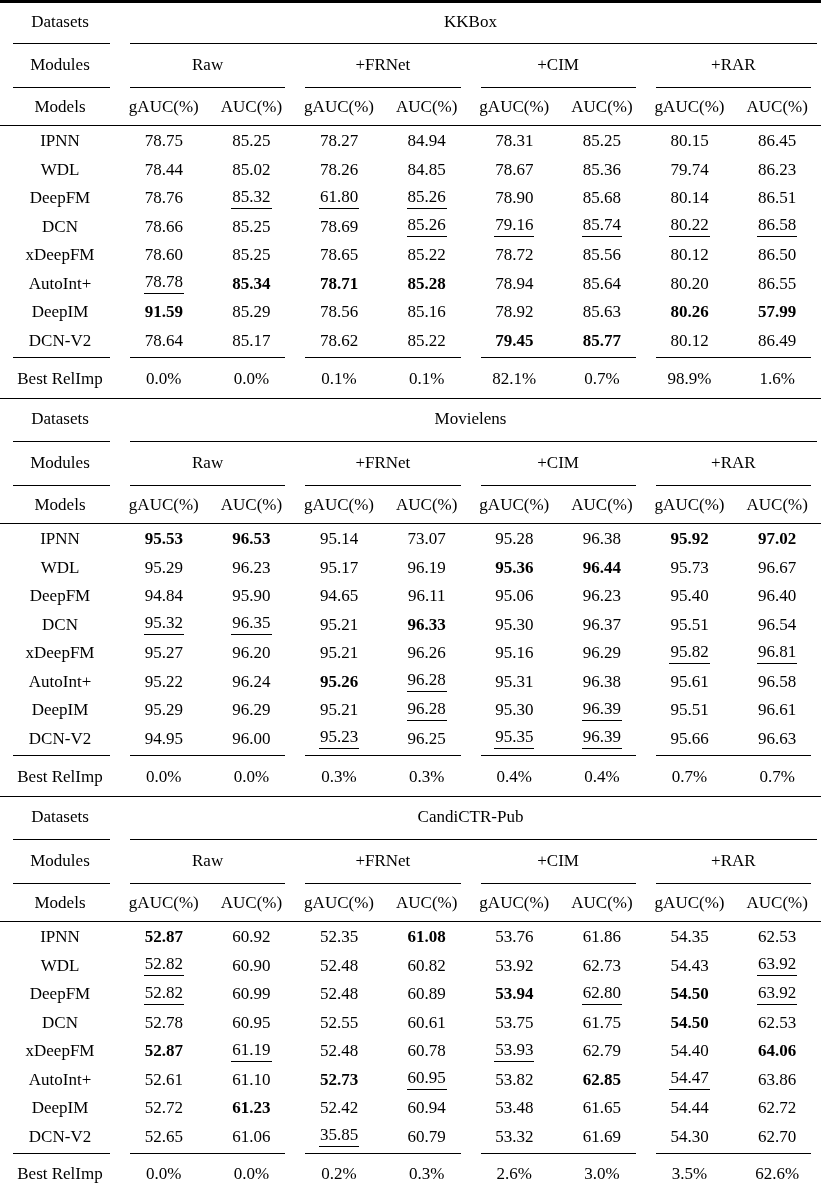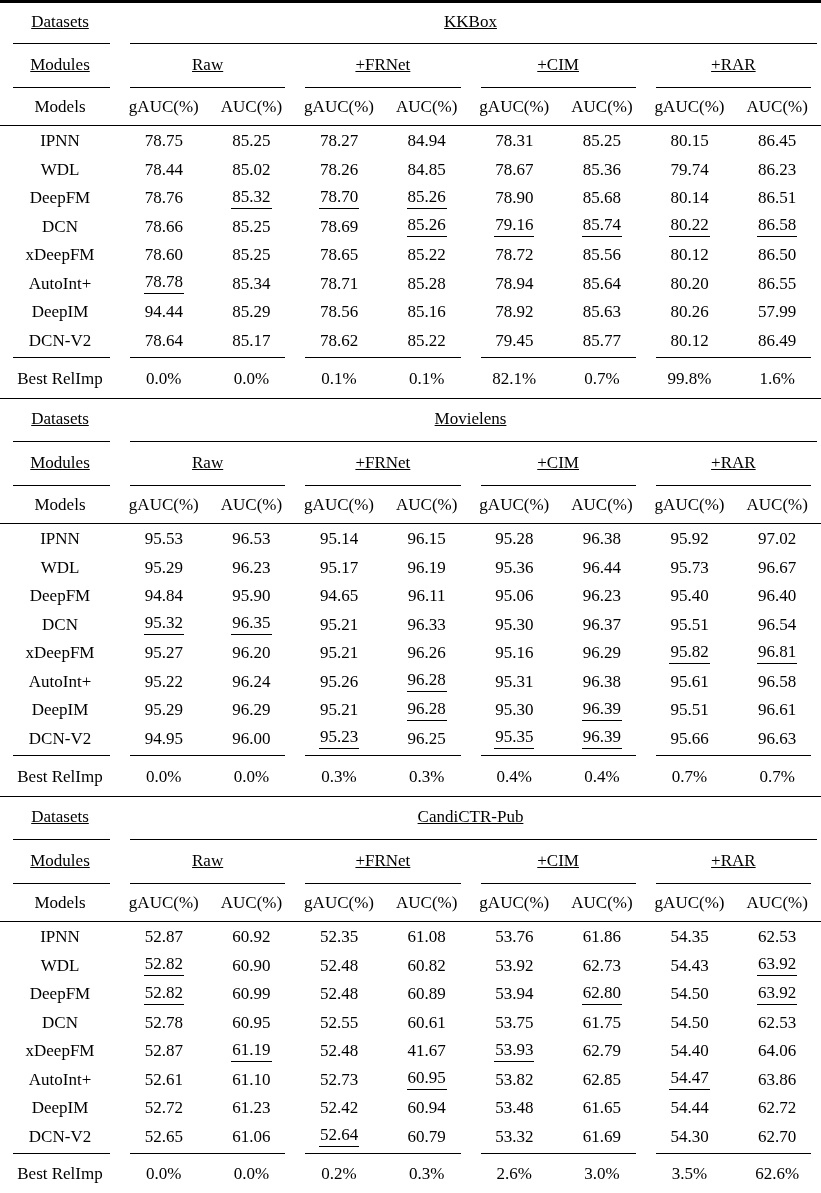--- a/index.html
+++ b/index.html
@@ -8,31 +8,31 @@
     font-family: "Liberation Serif", "DejaVu Serif", serif;
     color: #000000;
   }
   table.results {
     width: 821px; border-collapse: collapse; table-layout: fixed;
     border-top: 3px solid #000; border-bottom: 3px solid #000;
   }
   td { padding: 0; margin: 0; text-align: center; vertical-align: middle;
        font-size: 17px; line-height: 1.05; }
   td.lbl { white-space: nowrap; }
-  tr.h1 { height: 39px; text-decoration: underline; }
+  tr.h1 { height: 39px; }
   tr.h2 { height: 36px; }
   tr.dr { height: 28.5px; }
   tr.rr { height: 5px; }
   tr.lr { height: 38px; }
   tr.sep td { border-top: 1.7px solid #000; height: 1px; padding: 0; }
   .rline { height: 0; border-top: 1.4px solid #000; }
   .rline.lab  { margin: 0 10px 0 13px; }
   .rline.grp  { margin: 0 10px; }
   .rline.wide { margin: 0 4px 0 10px; }
-  .b { font-weight: normal; }
+  .b { font-weight: bold; }
   .u { display: inline-block; border-bottom: 1.5px solid #000; padding: 0 1px 2px 1px; }
 </style>
 </head>
 <body>
 
 <table class="results" id="tbl">
   <colgroup>
     <col style="width:120px">
     <col span="8">
   </colgroup>
@@ -106,21 +106,21 @@
         <td><span>84.85</span></td>
         <td><span>78.67</span></td>
         <td><span>85.36</span></td>
         <td><span>79.74</span></td>
         <td><span>86.23</span></td>
       </tr>
       <tr class="dr">
         <td class="lbl">DeepFM</td>
         <td><span>78.76</span></td>
         <td><span class="u">85.32</span></td>
-        <td><span class="u">78.70</span></td>
+        <td><span class="u">61.80</span></td>
         <td><span class="u">85.26</span></td>
         <td><span>78.90</span></td>
         <td><span>85.68</span></td>
         <td><span>80.14</span></td>
         <td><span>86.51</span></td>
       </tr>
       <tr class="dr">
         <td class="lbl">DCN</td>
         <td><span>78.66</span></td>
         <td><span>85.25</span></td>
@@ -148,21 +148,21 @@
         <td><span class="b">85.34</span></td>
         <td><span class="b">78.71</span></td>
         <td><span class="b">85.28</span></td>
         <td><span>78.94</span></td>
         <td><span>85.64</span></td>
         <td><span>80.20</span></td>
         <td><span>86.55</span></td>
       </tr>
       <tr class="dr">
         <td class="lbl">DeepIM</td>
-        <td><span class="b">94.44</span></td>
+        <td><span class="b">91.59</span></td>
         <td><span>85.29</span></td>
         <td><span>78.56</span></td>
         <td><span>85.16</span></td>
         <td><span>78.92</span></td>
         <td><span>85.63</span></td>
         <td><span class="b">80.26</span></td>
         <td><span class="b">57.99</span></td>
       </tr>
       <tr class="dr">
         <td class="lbl">DCN-V2</td>
@@ -193,21 +193,21 @@
         </td>
       </tr>
       <tr class="lr">
         <td class="lbl">Best RelImp</td>
         <td>0.0%</td>
         <td>0.0%</td>
         <td>0.1%</td>
         <td>0.1%</td>
         <td>82.1%</td>
         <td>0.7%</td>
-        <td>99.8%</td>
+        <td>98.9%</td>
         <td>1.6%</td>
       </tr>
       <tr class="sep">
         <td colspan="9"></td>
       </tr>
     </tbody>
     <tbody>
       <tr class="h1">
         <td class="lbl">Datasets</td>
         <td colspan="8">Movielens</td>
@@ -256,21 +256,21 @@
         <td>AUC(%)</td>
       </tr>
       <tr class="sep">
         <td colspan="9"></td>
       </tr>
       <tr class="dr">
         <td class="lbl">IPNN</td>
         <td><span class="b">95.53</span></td>
         <td><span class="b">96.53</span></td>
         <td><span>95.14</span></td>
-        <td><span>96.15</span></td>
+        <td><span>73.07</span></td>
         <td><span>95.28</span></td>
         <td><span>96.38</span></td>
         <td><span class="b">95.92</span></td>
         <td><span class="b">97.02</span></td>
       </tr>
       <tr class="dr">
         <td class="lbl">WDL</td>
         <td><span>95.29</span></td>
         <td><span>96.23</span></td>
         <td><span>95.17</span></td>
@@ -471,21 +471,21 @@
         <td><span>53.75</span></td>
         <td><span>61.75</span></td>
         <td><span class="b">54.50</span></td>
         <td><span>62.53</span></td>
       </tr>
       <tr class="dr">
         <td class="lbl">xDeepFM</td>
         <td><span class="b">52.87</span></td>
         <td><span class="u">61.19</span></td>
         <td><span>52.48</span></td>
-        <td><span>41.67</span></td>
+        <td><span>60.78</span></td>
         <td><span class="u">53.93</span></td>
         <td><span>62.79</span></td>
         <td><span>54.40</span></td>
         <td><span class="b">64.06</span></td>
       </tr>
       <tr class="dr">
         <td class="lbl">AutoInt+</td>
         <td><span>52.61</span></td>
         <td><span>61.10</span></td>
         <td><span class="b">52.73</span></td>
@@ -503,21 +503,21 @@
         <td><span>60.94</span></td>
         <td><span>53.48</span></td>
         <td><span>61.65</span></td>
         <td><span>54.44</span></td>
         <td><span>62.72</span></td>
       </tr>
       <tr class="dr">
         <td class="lbl">DCN-V2</td>
         <td><span>52.65</span></td>
         <td><span>61.06</span></td>
-        <td><span class="u">52.64</span></td>
+        <td><span class="u">35.85</span></td>
         <td><span>60.79</span></td>
         <td><span>53.32</span></td>
         <td><span>61.69</span></td>
         <td><span>54.30</span></td>
         <td><span>62.70</span></td>
       </tr>
       <tr class="rr">
         <td colspan="1">
           <div class="rline lab"></div>
         </td>

